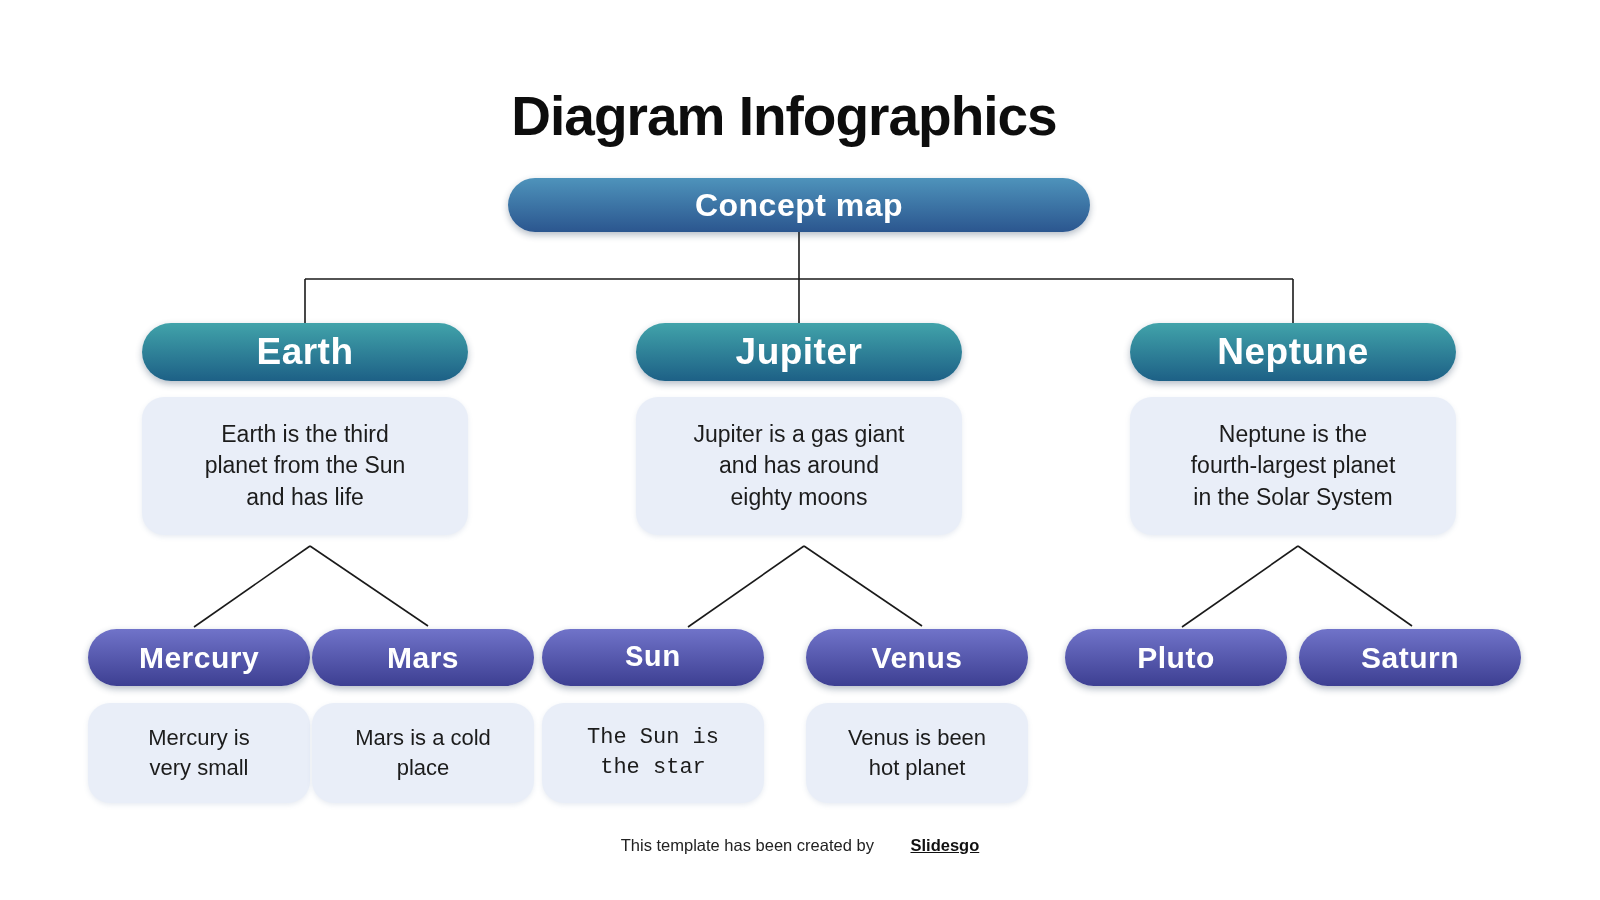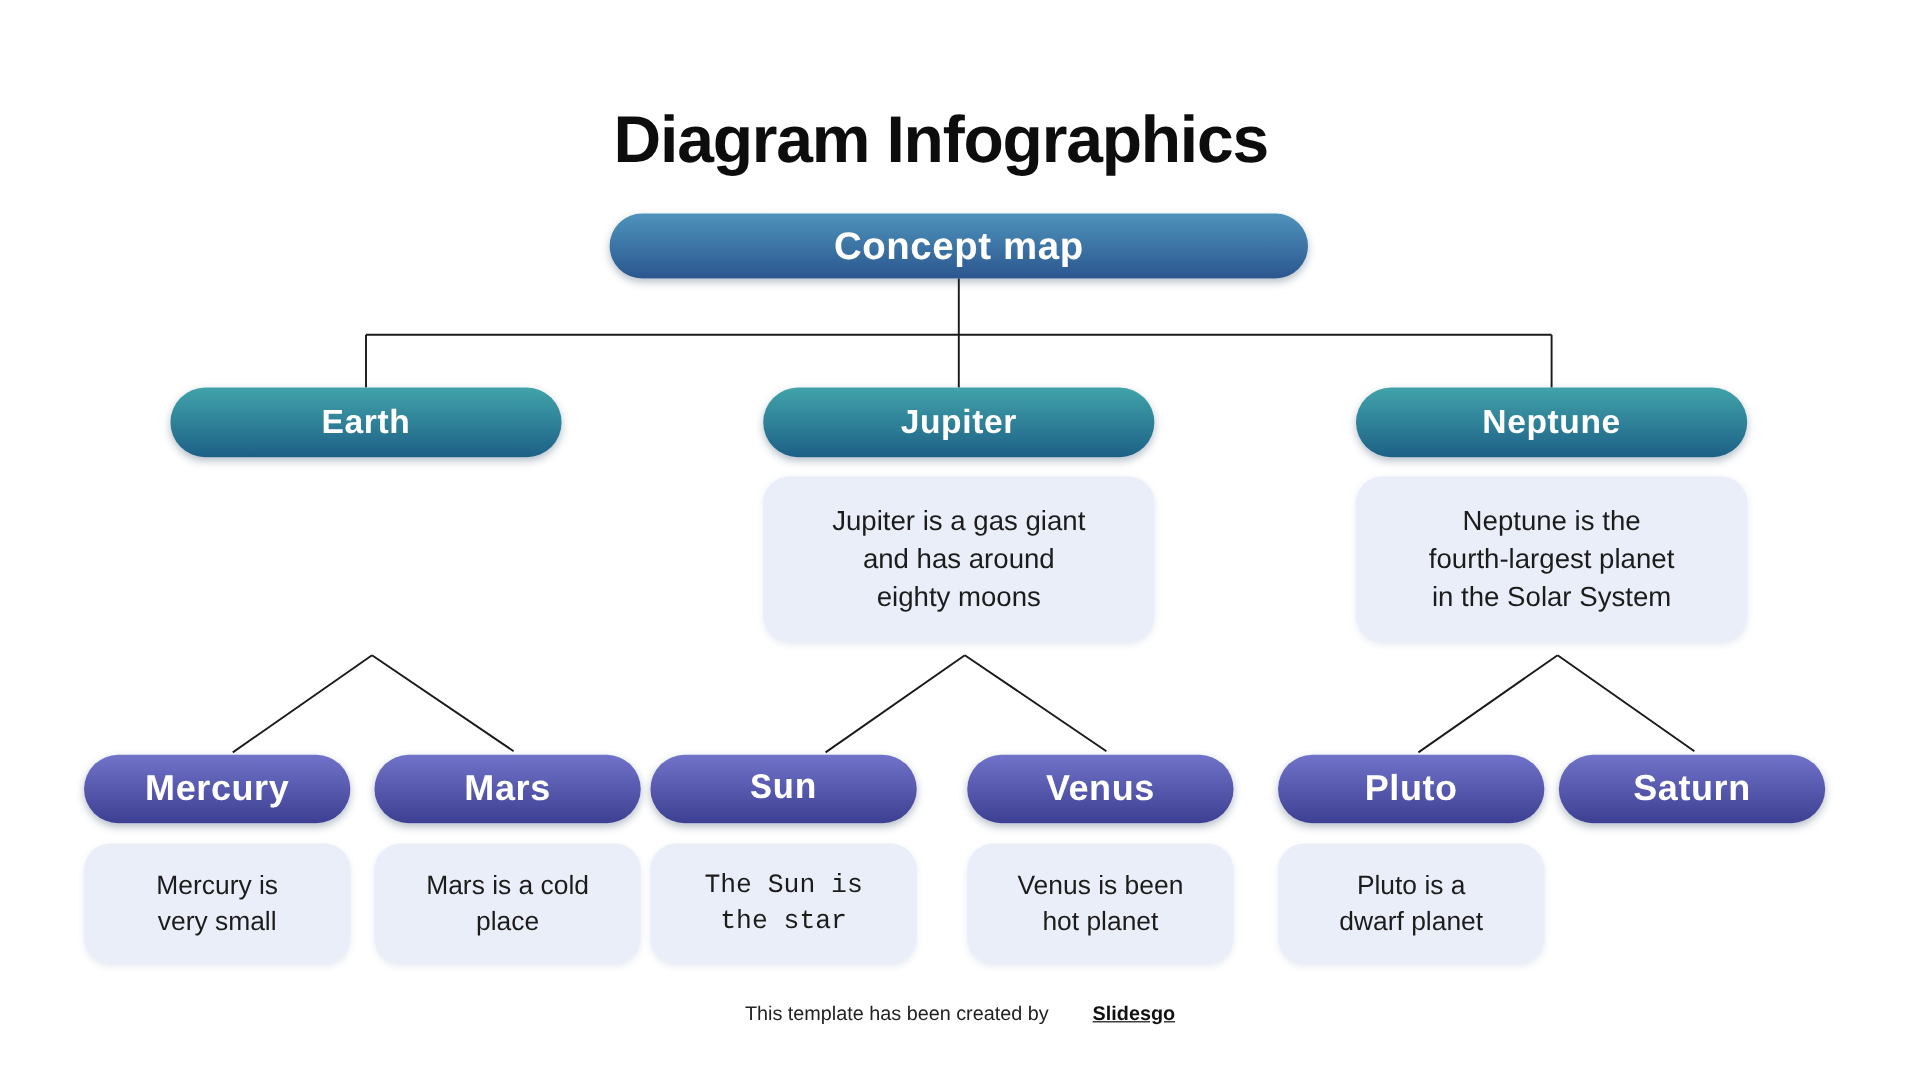--- a/index.html
+++ b/index.html
@@ -41,21 +41,21 @@
   }
   .pill .pill-label { letter-spacing: 0.5px; }
   .root-pill {
     left: 508px; top: 178px; width: 582px; height: 54px;
     font-size: 32px;
     background: linear-gradient(180deg, #4E93BB 0%, #2B568F 100%);
     text-align: right;
   }
   .l2 {
     top: 323px; width: 326px; height: 58px;
-    font-size: 28px;
+    font-size: 37px;
     background: linear-gradient(180deg, #41A3AA 0%, #1D6086 100%);
   }
   .l3 {
     top: 629px; width: 222px; height: 57px;
     font-size: 30px;
     background: linear-gradient(180deg, #7073C9 0%, #3D3F92 100%);
   }
   .desc {
     position: absolute;
     background: #E9EEF8;
@@ -71,21 +71,21 @@
     box-shadow: 0 2px 5px rgba(100, 130, 170, 0.15);
   }
   .l2d { top: 397px; width: 326px; height: 138px; }
   .l3d { top: 703px; width: 222px; height: 100px; font-size: 22px; }
 
   
   .bx0 { left: 142px; }
   .bx1 { left: 636px; }
   .bx2 { left: 1130px; }
   
-  .cx00 { left: 70px; }
+  .cx00 { left: 88px; }
   .cx01 { left: 312px; }
   .cx10 { left: 542px; font-family: Liberation Mono, monospace; }
   .cx11 { left: 806px; }
   .cx20 { left: 1065px; }
   .cx21 { left: 1299px; }
 
   .footer {
     position: absolute;
     top: 836px;
     left: 0;
@@ -125,20 +125,23 @@
     </g>
   </svg>
 
   <div class="pill root-pill">
     <span class="pill-label">Concept map</span>
   </div>
 
   <div class="pill l2 bx0">
     <span class="pill-label">Earth</span>
   </div>
+  <div class="desc l2d bx0">Earth is the third
+planet from the Sun
+and has life</div>
 
   <div class="pill l3 cx00">
     <span class="pill-label">Mercury</span>
   </div>
   <div class="desc l3d cx00">Mercury is
 very small</div>
 
   <div class="pill l3 cx01">
     <span class="pill-label">Mars</span>
   </div>
@@ -167,22 +170,20 @@
   <div class="pill l2 bx2">
     <span class="pill-label">Neptune</span>
   </div>
   <div class="desc l2d bx2">Neptune is the
 fourth-largest planet
 in the Solar System</div>
 
   <div class="pill l3 cx20">
     <span class="pill-label">Pluto</span>
   </div>
-  <div class="desc l3d cx20">Pluto is a
-dwarf planet</div>
 
   <div class="pill l3 cx21">
     <span class="pill-label">Saturn</span>
   </div>
 
   <div class="footer">
     <span>This template has been created by </span><a class="footer-link" href="#">Slidesgo</a>
   </div>
 
 </div>

